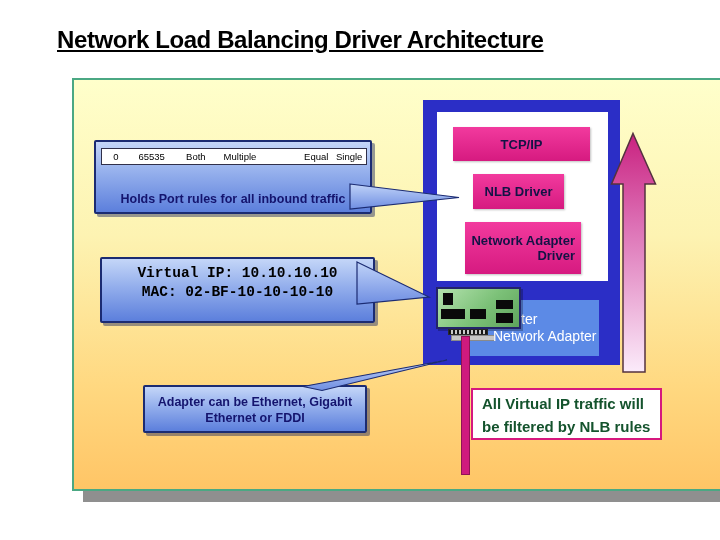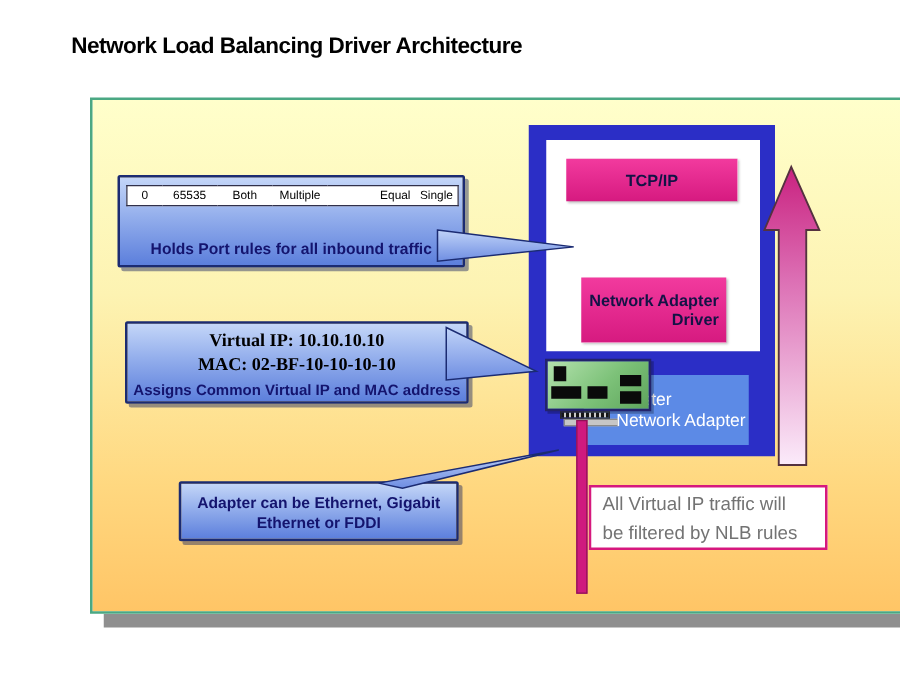--- a/index.html
+++ b/index.html
@@ -1,21 +1,21 @@
 <!DOCTYPE html>
 <html><head>
 <meta charset="utf-8">
 <style>
   * { margin:0; padding:0; box-sizing:border-box; }
   html,body { width:720px; height:540px; background:#ffffff; overflow:hidden;
               font-family:"Liberation Sans", sans-serif; }
   #page { position:relative; width:720px; height:540px; background:#ffffff; }
 
-  .title { position:absolute; left:57px; top:26px; font-size:18px; font-weight:bold;
-           color:#000; letter-spacing:-0.4px; white-space:nowrap; }
+  .title { position:absolute; left:57px; top:26px; font-size:24px; font-weight:bold;
+           color:#000; letter-spacing:-0.4px; white-space:nowrap;text-decoration:underline; }
 
   .slide { position:absolute; left:72px; top:78px; width:662px; height:413px;
            border:2px solid #4BA883;
            background:linear-gradient(180deg,#FFFFCB 0%,#FDF3B2 38%,#FFD880 75%,#FFC566 100%);
            box-shadow:11px 11px 0 0 #8F8F8F; }
 
   
   .bluebox   { position:absolute; left:349px; top:20px; width:197px; height:265px; background:#2B2EC6; }
   .whitebox  { position:absolute; left:363px; top:32px; width:171px; height:169px; background:#ffffff; }
   .pinkbox   { position:absolute; background:linear-gradient(180deg,#F23A9E 0%,#D61A80 100%);
@@ -44,53 +44,54 @@
            background:#CF1A7E; border:1px solid #8F1255; }
 
   
   .callout { position:absolute; border:2px solid #1B2B72; border-radius:2px;
              background:linear-gradient(180deg,#C4D6F8 0%,#93AEEC 45%,#5C7FDC 100%);
              box-shadow:3px 3px 0 rgba(25,35,95,0.45); }
   .co1 { left:20px;  top:60px;  width:278px; height:74px; }
   .co2 { left:26px;  top:177px; width:275px; height:66px; text-align:center; padding-top:5px; }
   .co3 { left:29px;  top:305px; width:224px; height:48px; text-align:center; padding-top:7px;margin-left:40px; }
   .co-caption { color:#14146E; font-weight:bold; font-size:12.5px; text-align:center; line-height:16px; }
-  .serifline  { font-family:Liberation Serif, serif; font-weight:bold; font-size:14.5px;
+  .serifline  { font-family:Liberation Mono, monospace; font-weight:bold; font-size:14.5px;
                 color:#000; line-height:19px; }
   .co2 .co-caption { font-size:12px; margin-top:2px; }
 
   
   .ptable { position:absolute; left:5px; top:6px; width:266px; border-collapse:collapse;
             table-layout:fixed; background:#ffffff; border:1px solid #30304A;
             font-size:9.5px; color:#000; }
   .ptable th { background:#CACACA; font-weight:normal; text-align:left; height:16px;
                padding-left:3px; border-bottom:1px solid #000; overflow:hidden; white-space:nowrap; }
   .ptable td { height:16px; text-align:center; overflow:hidden; white-space:nowrap; }
 
   
   .note { position:absolute; left:397px; top:308px; width:191px; height:52px;
-          background:#ffffff; border:2px solid #D6187E; color:#737373;
-          font-weight:normal; font-size:15px; line-height:23px; padding:2px 0 0 9px; }
+          background:#ffffff; border:2px solid #D6187E; color:#14532d;
+          font-weight:bold; font-size:15px; line-height:23px; padding:2px 0 0 9px; }
 
   .overlay { position:absolute; left:0; top:0; width:720px; height:540px;
              pointer-events:none; z-index:30; }
   .z10 { z-index:10; } .z5 { z-index:5; } .z4 { z-index:4; } .z3 { z-index:3; }
 </style>
 </head>
 <body>
 
 <div id="page">
 
   <div class="title">Network Load Balancing Driver Architecture</div>
 
   <div class="slide">
 
     <div class="bluebox"></div>
     <div class="whitebox"></div>
     <div class="pinkbox tcpip">TCP/IP</div>
+    <div class="pinkbox nlb">NLB Driver</div>
     <div class="pinkbox nad">Network Adapter Driver</div>
 
     <div class="lightblue z3"></div>
     <div class="cluster-label z4">
       <div>Cluster</div>
       <div>Network Adapter</div>
     </div>
 
     <div class="card z4">
       <span class="chip" style="left:5px;top:4px;width:10px;height:12px;"></span>
@@ -125,21 +126,20 @@
           <td>Single</td>
         </tr>
       </tbody>
         </table>
       <div class="co-caption" style="position:absolute;left:0;top:49px;width:100%;">Holds Port rules for all inbound traffic</div>
     </div>
 
     <div class="callout co2 z10">
       <div class="serifline">Virtual IP: 10.10.10.10</div>
       <div class="serifline">MAC: 02-BF-10-10-10-10</div>
-      <div class="co-caption">Assigns Common Virtual IP and MAC address</div>
     </div>
 
     <div class="callout co3 z10">
       <div class="co-caption">Adapter can be Ethernet, Gigabit</div>
       <div class="co-caption">Ethernet or FDDI</div>
     </div>
 
     <div class="note z5">
       <div>All Virtual IP traffic will</div>
       <div>be filtered by NLB rules</div>

